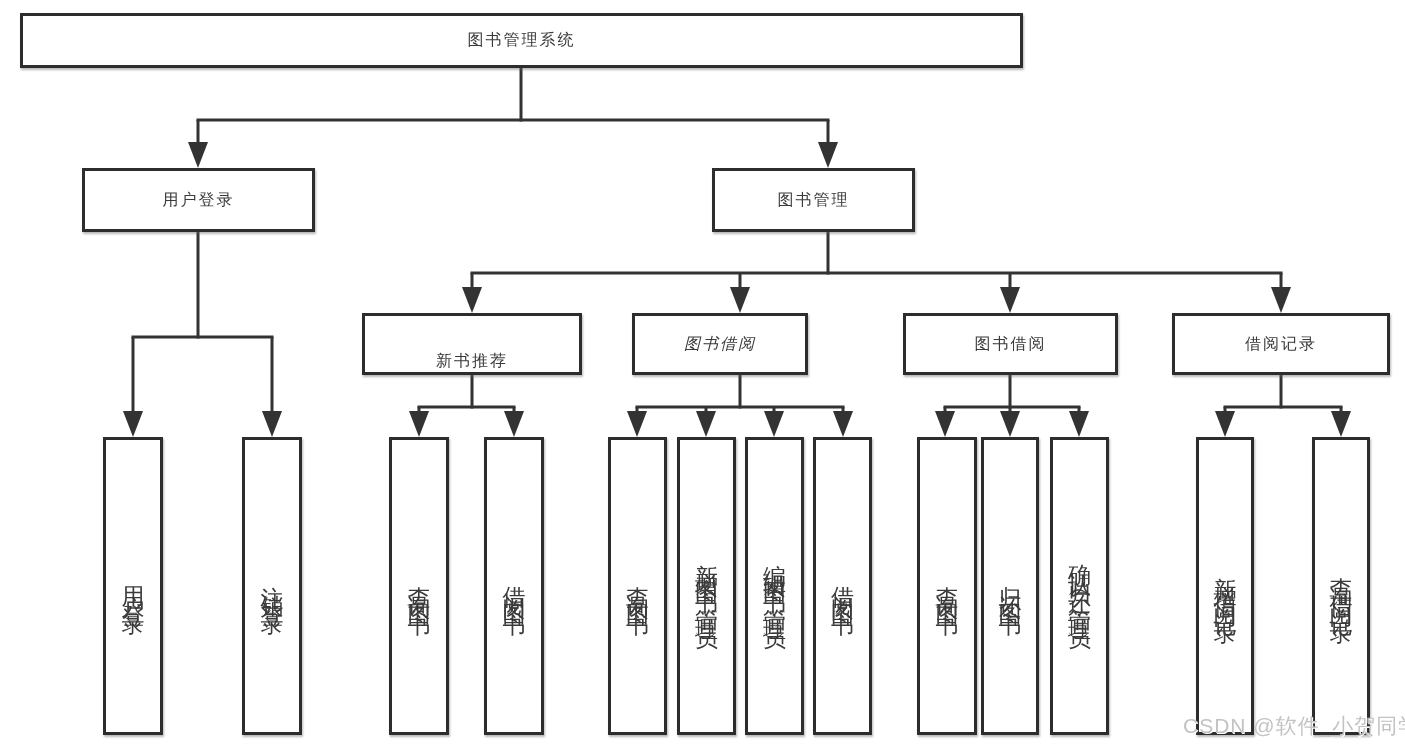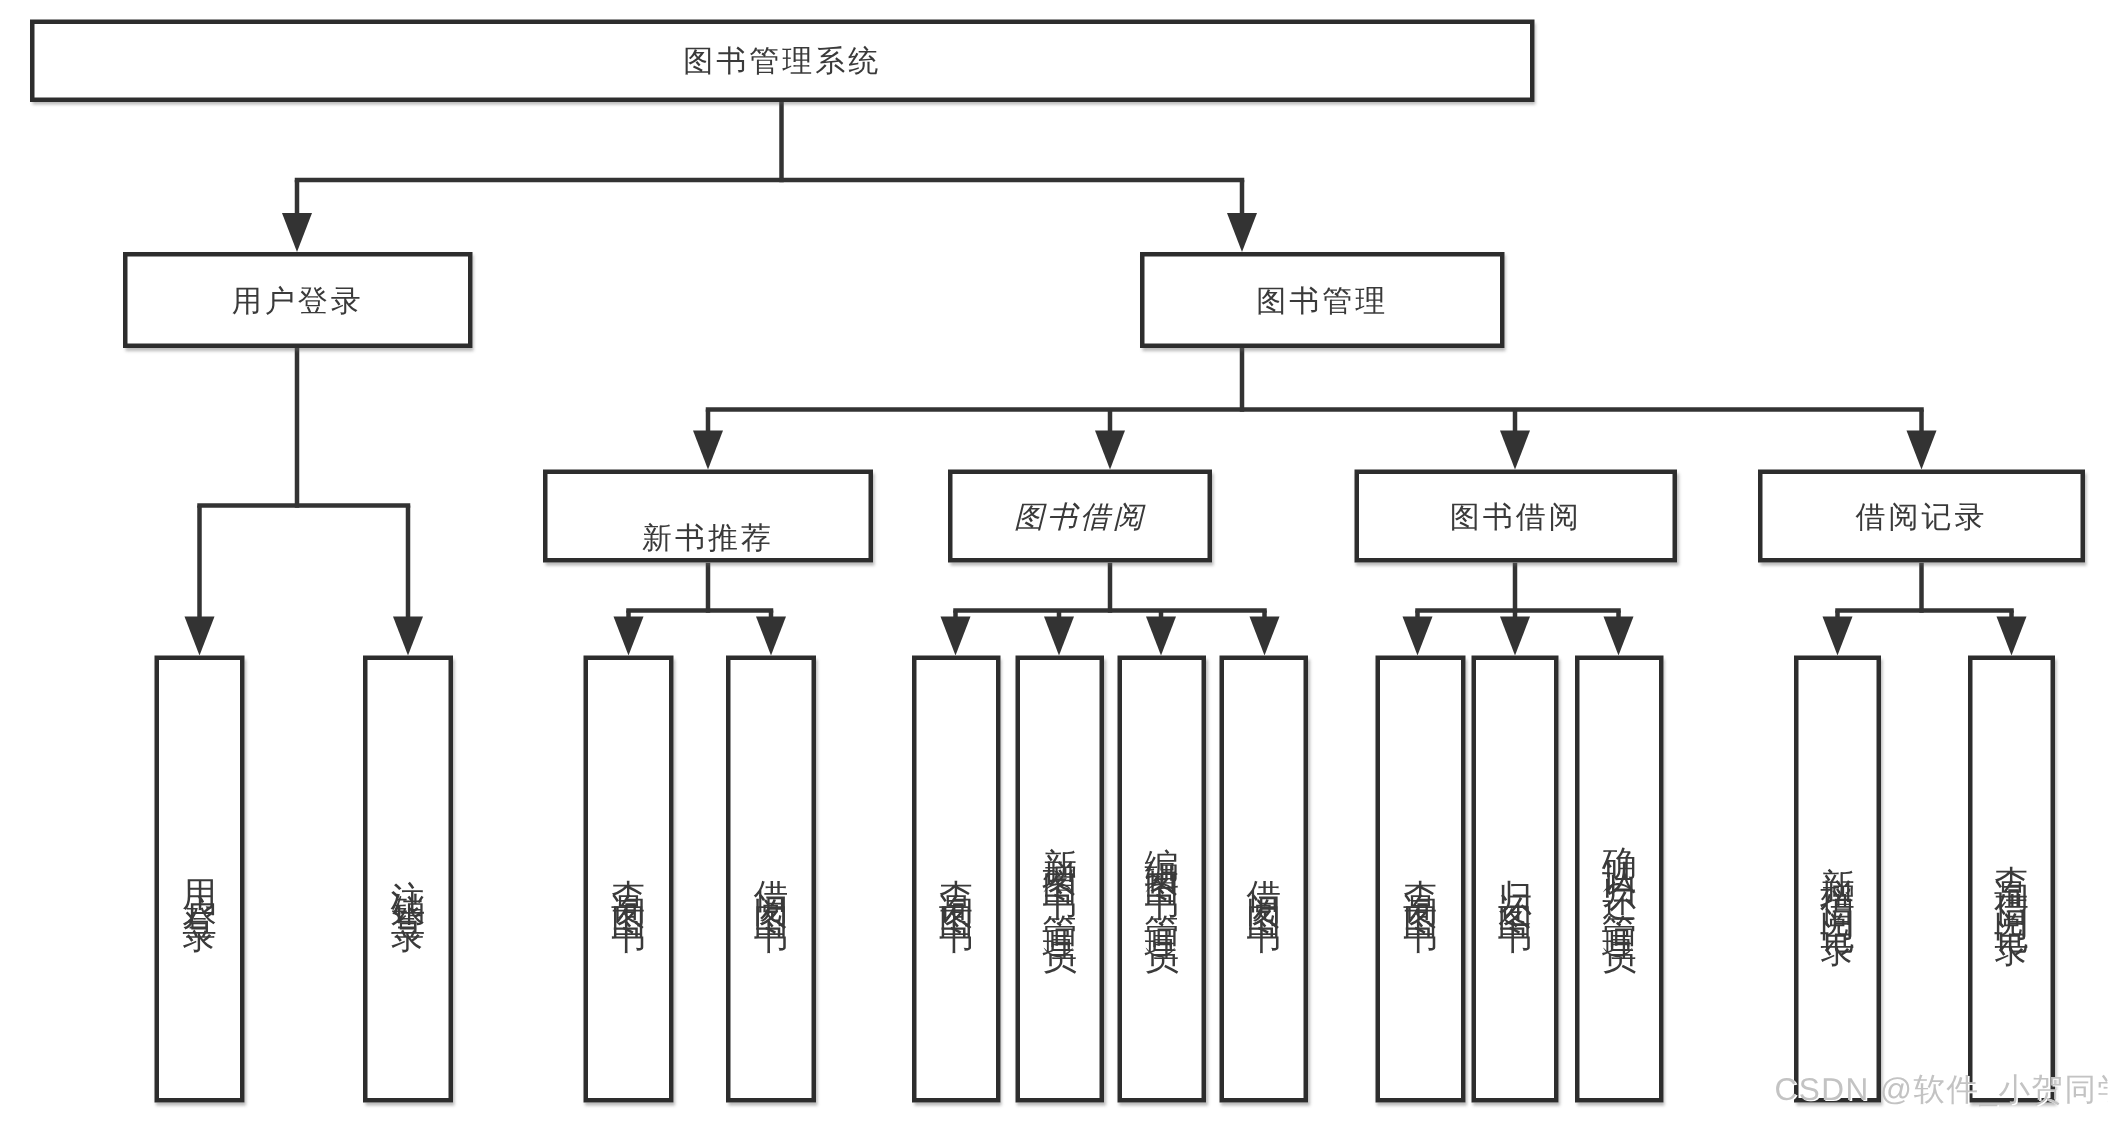--- a/index.html
+++ b/index.html
@@ -19,21 +19,21 @@
     background:#ffffff;
     border:3px solid #2d2d2d;
     box-shadow:1px 2px 2px rgba(100,100,100,0.45);
     display:flex;
     align-items:center;
     justify-content:center;
     color:#3a3a3a;
     z-index:2;
   }
   .h-label {
-    font-size:20px;
+    font-size:16px;
     letter-spacing:2px;
     white-space:nowrap;
   }
   .v-label {
     writing-mode:vertical-rl;
     text-orientation:mixed;
     font-size:23px;
     line-height:1;
     letter-spacing:9px;
     white-space:nowrap;
@@ -117,21 +117,21 @@
     <path class="head" d="M1331 411 L1351 411 L1341 437 Z"></path>
   </svg>
 
   <div class="box" style="left:20px; top:13px; width:1003px; height:55px;">
     <span class="h-label">图书管理系统</span>
   </div>
 
   <div class="box" style="left:82px; top:168px; width:233px; height:64px;">
     <span class="h-label">用户登录</span>
   </div>
-  <div class="box" style="left:712px; top:168px; width:243px; height:64px;margin-left:48px;">
+  <div class="box" style="left:712px; top:168px; width:203px; height:64px;">
     <span class="h-label">图书管理</span>
   </div>
 
   <div class="box" style="left:362px; top:313px; width:220px; height:62px;align-items:flex-end;">
     <span class="h-label">新书推荐</span>
   </div>
   <div class="box" style="left:632px; top:313px; width:176px; height:62px;font-style:italic;">
     <span class="h-label">图书借阅</span>
   </div>
   <div class="box" style="left:903px; top:313px; width:215px; height:62px;">

